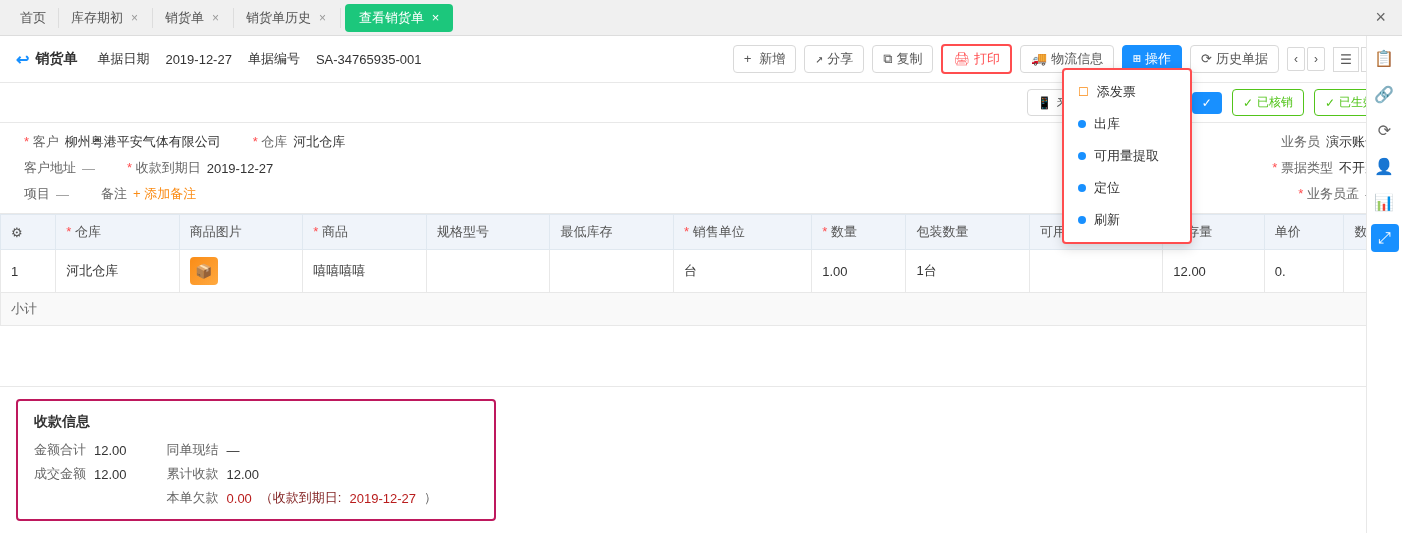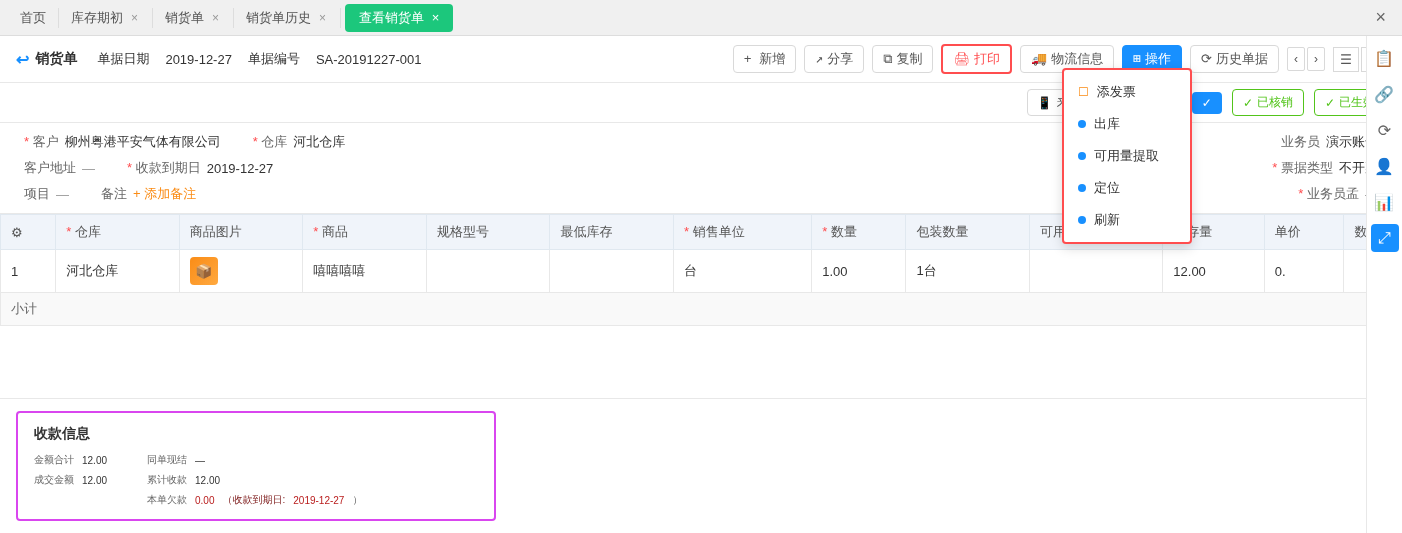--- a/index.html
+++ b/index.html
@@ -257,37 +257,37 @@
       color: #fff;
       font-size: 14px;
     }
 
     
     .bottom-info {
       padding: 12px 16px;
       background: #fff;
     }
     .bottom-info-box {
-      border: 2px solid #d946ef;
+      border: 2px solid #be185d;
       border-radius: 4px;
       padding: 12px 16px;
       display: inline-block;
       min-width: 480px;
     }
     .bottom-title {
       font-weight: 600;
       font-size: 14px;
       margin-bottom: 10px;
     }
     .bottom-rows {
       display: flex;
       gap: 40px;
     }
     .bottom-col { display: flex; flex-direction: column; gap: 6px; }
-    .bottom-field { display: flex; align-items: center; gap: 8px; font-size: 10px; }
+    .bottom-field { display: flex; align-items: center; gap: 8px; font-size: 13px; }
     .bottom-field-label { color: #666; }
     .bottom-field-value { color: #333; }
     .bottom-field-value.red { color: #b91c1c; }
 
     
     .dropdown-menu {
       position: absolute;
       top: 68px;
       right: 210px;
       background: #fff;
@@ -379,21 +379,21 @@
 
     <div class="doc-header">
       <div class="doc-title">
         <span class="doc-title-icon">↩</span>
         <span>销货单</span>
       </div>
       <div class="doc-meta">
         <span>单据日期</span>
         <span>2019-12-27</span>
         <span>单据编号</span>
-        <span>SA-20191227-001</span>
+        <span>SA-34765935-001</span>
       </div>
       <div class="doc-actions">
         <button class="action-btn">
           <span>+ 新增</span>
         </button>
         <button class="action-btn">
           <span>↗</span>
           <span>分享</span>
         </button>
         <button class="action-btn">

